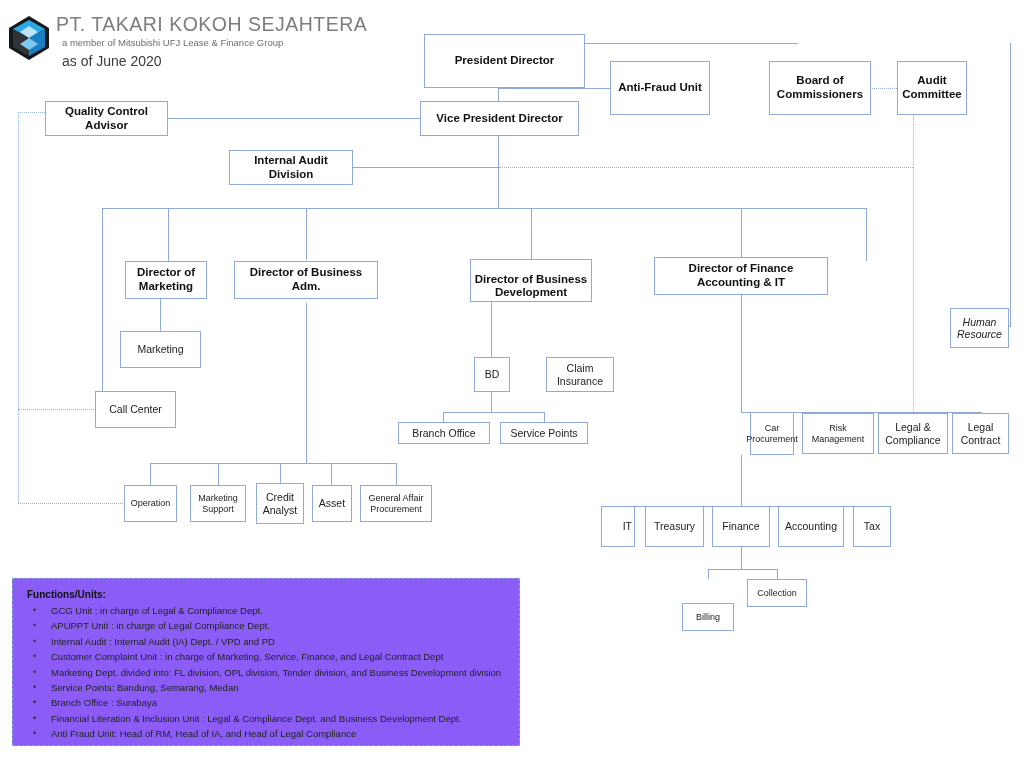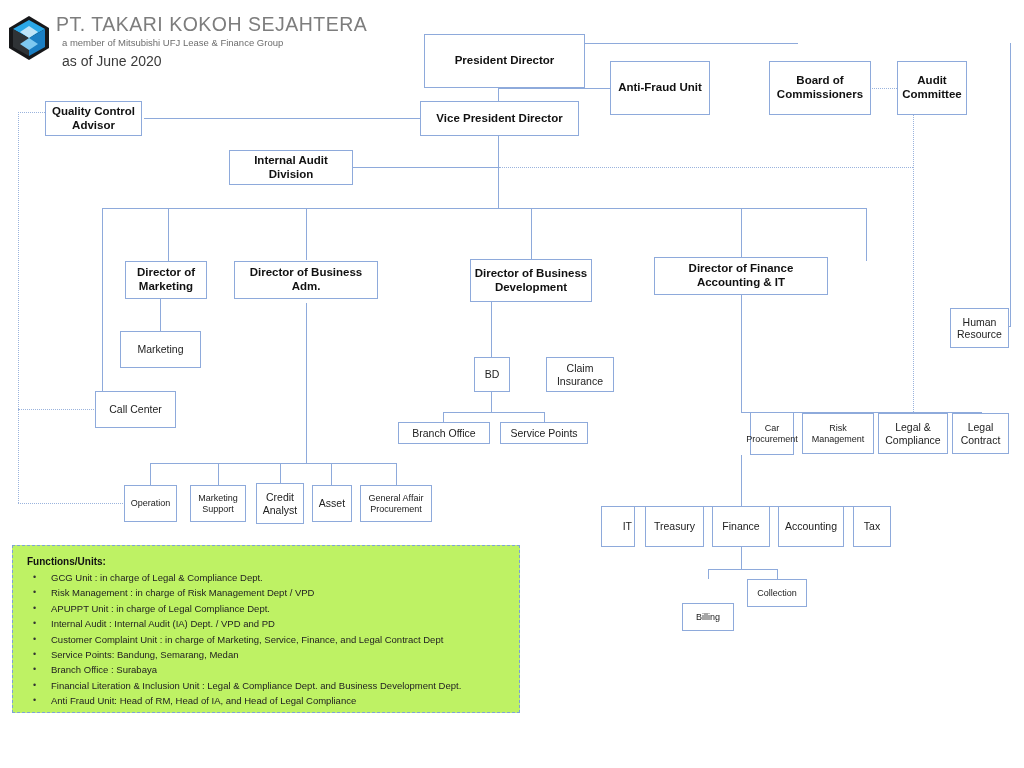--- a/index.html
+++ b/index.html
@@ -41,23 +41,23 @@
 
   
   .ln{position:absolute;background:#8eaadb;}
   .lh{height:1px;}
   .lv{width:1px;}
   .dh{position:absolute;height:0;border-top:1px dotted #9ab3dd;}
   .dv{position:absolute;width:0;border-left:1px dotted #9ab3dd;}
 
   
   #legend{
-    position:absolute;left:12px;top:545px;width:508px;height:168px;
+    position:absolute;left:12px;top:578px;width:508px;height:168px;
     box-sizing:border-box;
-    border:1px dashed #7fa3d6;background:#bef264;
+    border:1px dashed #7fa3d6;background:#8b5cf6;
     padding:10px 12px 6px 12px;
   }
   #legend-title{font-size:10px;font-weight:bold;color:#111;margin:0 0 3px 2px;}
   #legend ul{list-style:none;margin:0;padding:0;}
   #legend li{
     position:relative;font-size:9.5px;color:#222;
     padding-left:26px;line-height:1.62;white-space:nowrap;
   }
   #legend li:before{
     content:"\2022";position:absolute;left:8px;top:0;color:#333;font-size:9px;
@@ -164,57 +164,57 @@
   </div>
 
   <div class="box b-bold" style="left:769px;top:61px;width:102px;height:54px;">
     <span>Board of Commissioners</span>
   </div>
 
   <div class="box b-bold" style="left:897px;top:61px;width:70px;height:54px;">
     <span>Audit Committee</span>
   </div>
 
-  <div class="box b-bold" style="left:45px;top:101px;width:97px;height:35px;">
+  <div class="box b-bold" style="left:45px;top:101px;width:123px;height:35px;">
     <span>Quality Control Advisor</span>
   </div>
 
   <div class="box b-bold" style="left:420px;top:101px;width:159px;height:35px;">
     <span>Vice President Director</span>
   </div>
 
   <div class="box b-bold" style="left:229px;top:150px;width:124px;height:35px;">
     <span>Internal Audit Division</span>
   </div>
 
   <div class="box b-bold" style="left:125px;top:261px;width:82px;height:38px;">
     <span>Director of Marketing</span>
   </div>
 
   <div class="box b-bold" style="left:234px;top:261px;width:144px;height:38px;">
     <span>Director of Business Adm.</span>
   </div>
 
-  <div class="box b-bold" style="left:470px;top:259px;width:122px;height:43px;">
+  <div class="box b-bold" style="left:470px;top:259px;width:122px;height:43px;align-items:flex-end;">
     <span>Director of Business Development</span>
   </div>
 
   <div class="box b-bold" style="left:654px;top:257px;width:174px;height:38px;">
     <span>Director of Finance Accounting &amp; IT</span>
   </div>
 
   <div class="box b-norm" style="left:120px;top:331px;width:81px;height:37px;">
     <span>Marketing</span>
   </div>
 
   <div class="box b-norm" style="left:95px;top:391px;width:81px;height:37px;">
     <span>Call Center</span>
   </div>
 
-  <div class="box b-norm" style="left:950px;top:308px;width:59px;height:40px;">
+  <div class="box b-norm" style="left:950px;top:308px;width:59px;height:40px;font-style:italic;">
     <span>Human Resource</span>
   </div>
 
   <div class="box b-norm" style="left:474px;top:357px;width:36px;height:35px;">
     <span>BD</span>
   </div>
 
   <div class="box b-norm" style="left:546px;top:357px;width:68px;height:35px;">
     <span>Claim Insurance</span>
   </div>
@@ -288,24 +288,24 @@
   </div>
 
   <div class="box b-sm" style="left:747px;top:579px;width:60px;height:28px;">
     <span>Collection</span>
   </div>
 
   <div id="legend">
     <div id="legend-title">Functions/Units:</div>
     <ul id="legend-list">
         <li>GCG Unit : in charge of Legal &amp; Compliance Dept.</li>
-        <li>Risk Management : in charge of Risk Management Dept / VPD</li>
         <li>APUPPT Unit : in charge of Legal Compliance Dept.</li>
         <li>Internal Audit : Internal Audit (IA) Dept. / VPD and PD</li>
         <li>Customer Complaint Unit : in charge of Marketing, Service, Finance, and Legal Contract Dept</li>
+        <li>Marketing Dept. divided into: FL division, OPL division, Tender division, and Business Development division</li>
         <li>Service Points: Bandung, Semarang, Medan</li>
         <li>Branch Office : Surabaya</li>
         <li>Financial Literation &amp; Inclusion Unit : Legal &amp; Compliance Dept. and Business Development Dept.</li>
         <li>Anti Fraud Unit: Head of  RM, Head of IA, and Head of Legal Compliance</li>
       </ul>
   </div>
 
 </div>
 
 </body></html>

